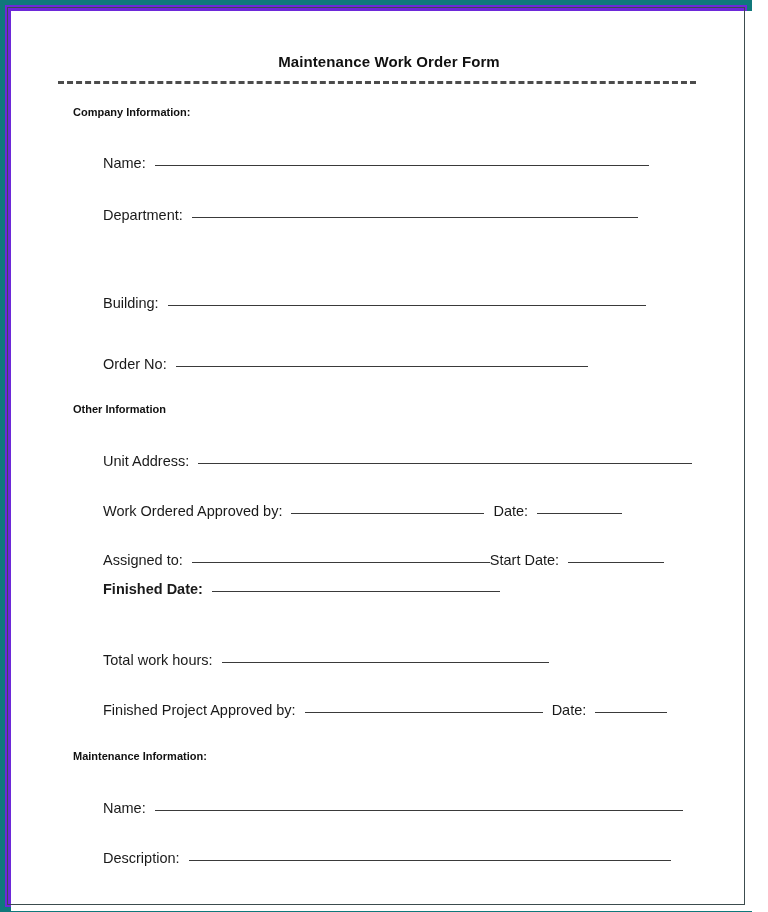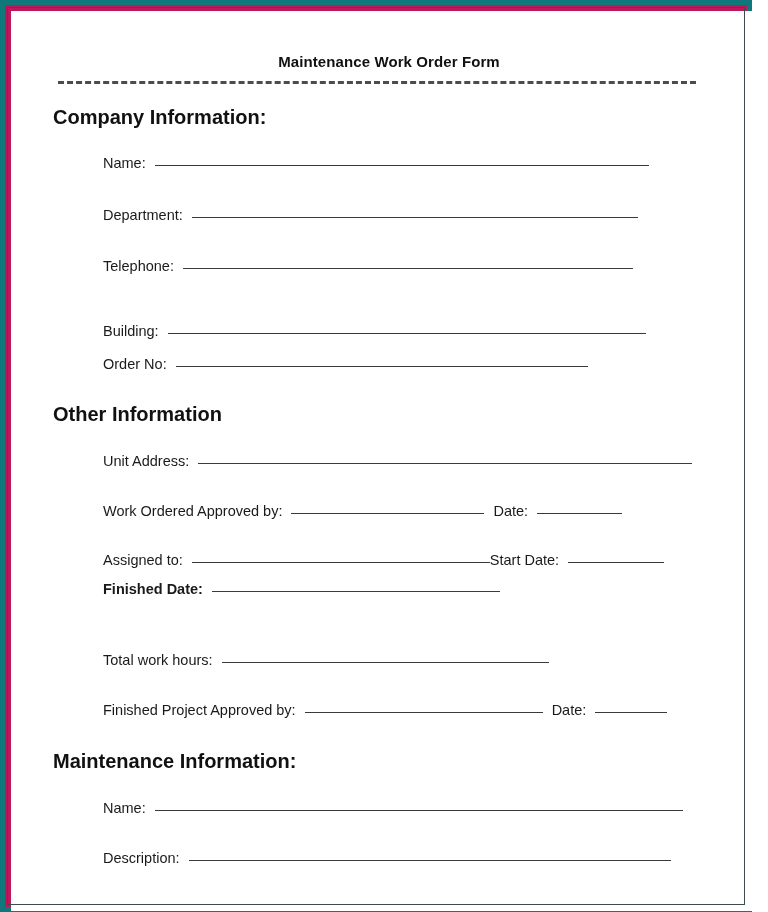--- a/index.html
+++ b/index.html
@@ -16,21 +16,21 @@
 
   
   #form-frame {
     position: absolute;
     left: 0;
     top: 0;
     width: 752px;
     height: 912px;
     box-sizing: border-box;
     border: 5px solid #10787b;
-    background: #be185d;
+    background: #6d28d9;
   }
   
   #form-frame::after {
     content: "";
     position: absolute;
     left: 2px;
     top: 2px;
     right: 2px;
     bottom: 2px;
     border: 1px solid #3c4c4e;
@@ -66,22 +66,22 @@
     left: 47px;
     top: 70px;
     width: 638px;
     height: 0;
     border-top: 3px dashed #4c4c4c;
   }
 
   
   .section-heading {
     position: absolute;
-    left: 42px;
-    font-size: 20px;
+    left: 62px;
+    font-size: 11px;
     font-weight: bold;
     color: #111111;
     white-space: nowrap;
   }
 
   
   .field-row {
     position: absolute;
     left: 54px;
     display: flex;
@@ -122,27 +122,22 @@
       <span class="gap-md"></span>
       <span class="field-rule" style="width:494px;"></span>
     </div>
 
     <div class="field-row" style="top:196px;">
       <span class="field-label">Department:</span>
       <span class="gap-md"></span>
       <span class="field-rule" style="width:446px;"></span>
     </div>
 
-    <div class="field-row" style="top:247px;">
-      <span class="field-label">Telephone:</span>
-      <span class="gap-md"></span>
-      <span class="field-rule" style="width:450px;"></span>
-    </div>
-
-    <div class="field-row" style="top:312px;">
+
+    <div class="field-row" style="top:284px;">
       <span class="field-label">Building:</span>
       <span class="gap-md"></span>
       <span class="field-rule" style="width:478px;"></span>
     </div>
 
     <div class="field-row" style="top:345px;">
       <span class="field-label">Order No:</span>
       <span class="gap-md"></span>
       <span class="field-rule" style="width:412px;"></span>
     </div>

